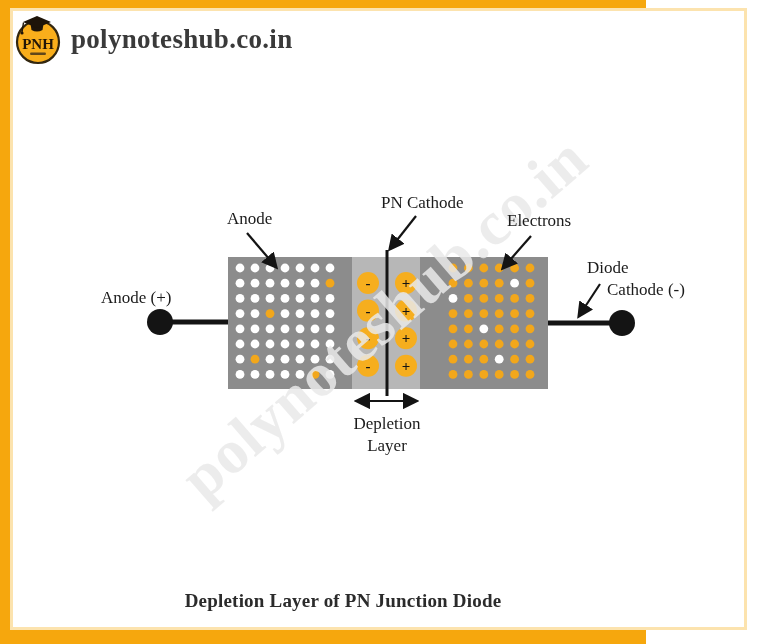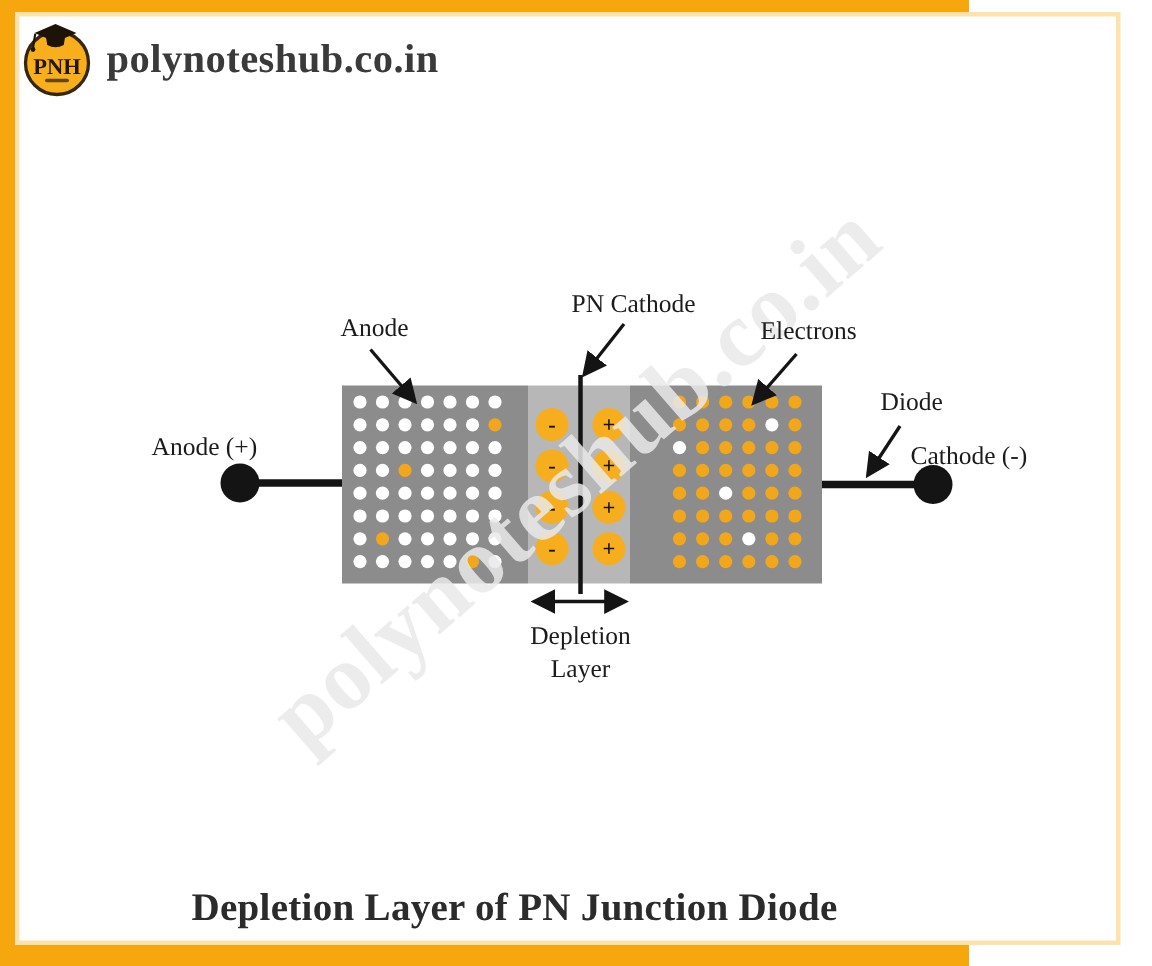--- a/index.html
+++ b/index.html
@@ -27,21 +27,21 @@
   }
   svg.diagram { position:absolute; left:0; top:0; z-index:3; }
   .lbl {
     position:absolute; z-index:5; font-size:17px; color:#1b1b1b;
     white-space:nowrap; line-height:1.1;
   }
   .depletion-lbl { text-align:center; width:130px; line-height:22px; }
   .depletion-lbl span { display:block; }
   .caption {
     position:absolute; left:0; right:0; top:590px; z-index:5;
-    text-align:center; font-size:26px; font-weight:600; color:#2b2b2b;
+    text-align:center; font-size:19px; font-weight:600; color:#2b2b2b;
     letter-spacing:.2px;
     padding-left:40px;
   }
 </style>
 </head>
 <body>
 
 <div class="frame">
   <div class="inner"></div>
 
@@ -212,20 +212,20 @@
     <line x1="357" y1="401" x2="416" y2="401" stroke-width="2.2" marker-start="url(#arrow)" marker-end="url(#arrow)" stroke="#141414"></line>
   </svg>
 
   <div class="watermark">polynoteshub.co.in</div>
 
   <div class="lbl" style="left:227px; top:210px;">Anode</div>
   <div class="lbl" style="left:381px; top:194px;">PN Cathode</div>
   <div class="lbl" style="left:507px; top:212px;text-align:right;">Electrons</div>
   <div class="lbl" style="left:587px; top:259px;">Diode</div>
   <div class="lbl" style="left:101px; top:289px;text-align:right;">Anode (+)</div>
-  <div class="lbl" style="left:607px; top:295px;">Cathode (-)</div>
+  <div class="lbl" style="left:607px; top:281px;">Cathode (-)</div>
   <div class="lbl depletion-lbl" style="left:322px; top:413px;">
     <span>Depletion</span>
     <span>Layer</span>
   </div>
 
   <div class="caption">Depletion Layer of PN Junction Diode</div>
 </div>
 
 </body></html>

